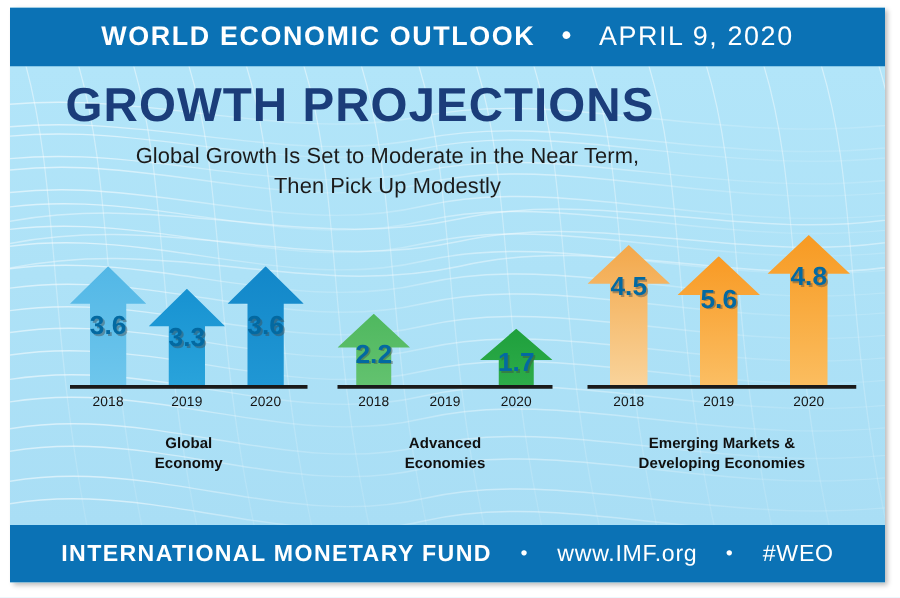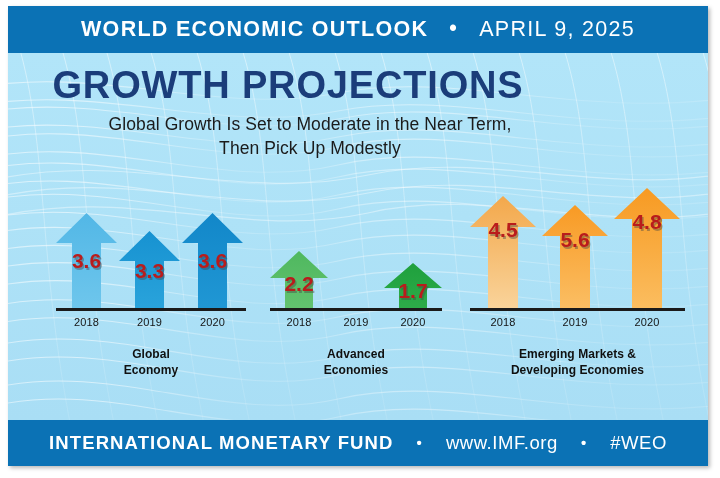--- a/index.html
+++ b/index.html
@@ -116,21 +116,21 @@
   .arrow-slot {
     position: absolute;
     bottom: 0;
   }
   .arrow-slot svg { display: block; }
   .arrow-value {
     position: absolute;
     left: 0;
     width: 100%;
     text-align: center;
-    color: #b91c1c;
+    color: #0369a1;
     font-weight: bold;
     font-size: 21px;
     text-shadow: 1.5px 1.5px 0 rgba(70,70,70,0.42);
     pointer-events: none;
   }
 
   .baseline {
     position: relative;
     height: 3px;
     background: #1a1a1a;
@@ -216,21 +216,21 @@
         <path d="M-20,128 C 120,96 230,150 360,122 C 480,96 600,146 730,118"></path>
         <path d="M-20,146 C 120,112 230,168 360,140 C 480,114 600,164 730,136"></path>
         <path d="M-20,166 C 120,130 230,188 360,160 C 480,132 600,184 730,156"></path>
       </g>
     </svg>
   </div>
 
   <div id="header-bar" class="bar">
     <span class="strong">WORLD ECONOMIC OUTLOOK</span>
     <span class="dot">•</span>
-    <span class="light">APRIL 9, 2025</span>
+    <span class="light">APRIL 9, 2020</span>
   </div>
 
   <div id="title-block">
     <h1 id="main-title">GROWTH PROJECTIONS</h1>
     <p id="subtitle">
       <span class="sub-line">Global Growth Is Set to Moderate in the Near Term,</span>
       <span class="sub-line">Then Pick Up Modestly</span>
     </p>
   </div>
 

